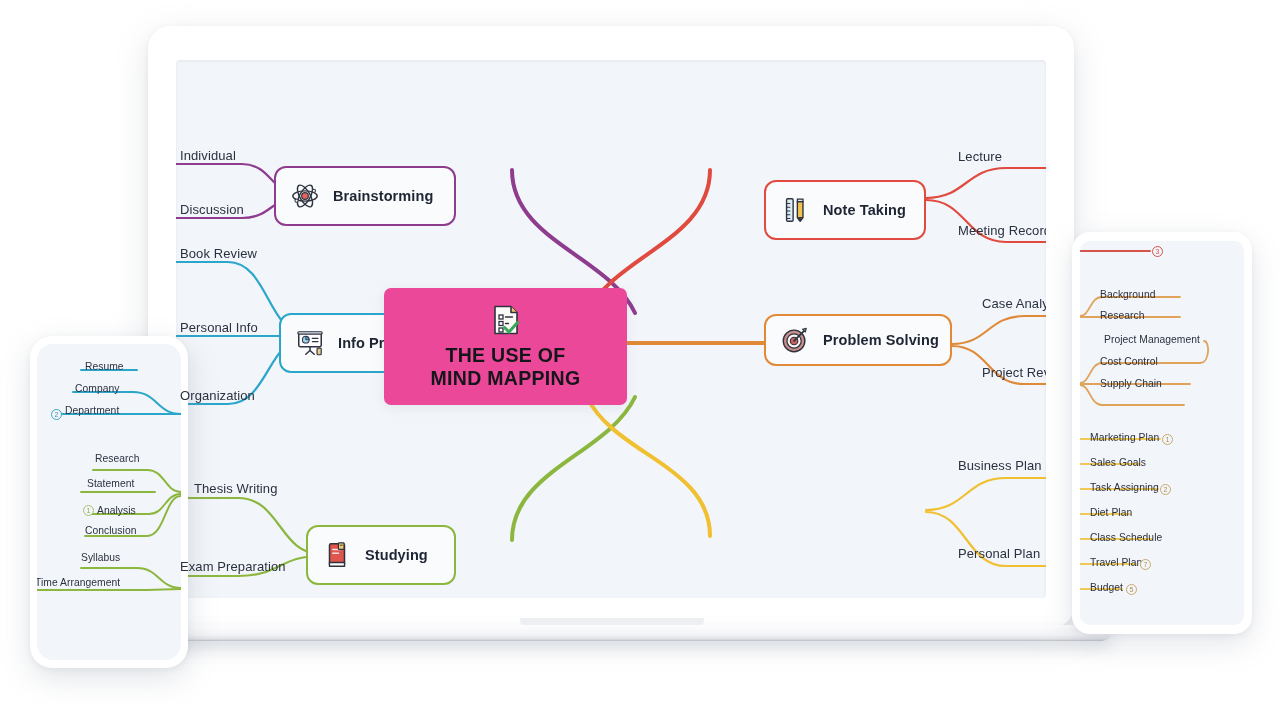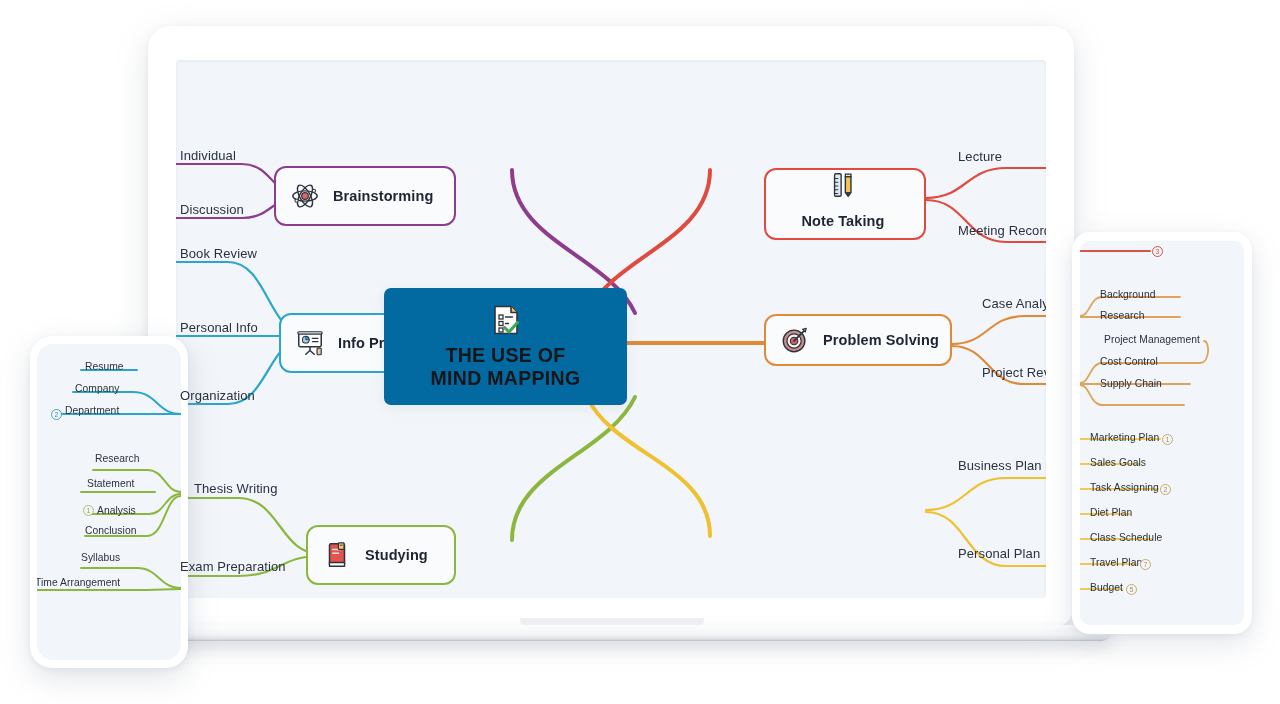--- a/index.html
+++ b/index.html
@@ -85,21 +85,21 @@
   }
   .node .label {
     font-size: 14.5px; font-weight: 700; color: #1d2433;
     letter-spacing: .1px; white-space: nowrap;
   }
   .node .ico { width: 30px; height: 30px; flex: 0 0 30px; }
 
   #center-node {
     position: absolute;
     left: 487px; top: 287px; width: 243px; height: 117px;
-    background: #0369a1; border-radius: 7px;
+    background: #ec4899; border-radius: 7px;
     display: flex; flex-direction: column;
     align-items: center; justify-content: center; gap: 7px;
     box-shadow: 0 3px 12px rgba(100,115,140,.10);
     z-index: 6;
   }
   #center-node .ctitle {
     font-size: 19.5px; font-weight: 800; color: #15161a;
     letter-spacing: .3px; line-height: 1.18; text-align: center;
   }
 
@@ -219,21 +219,21 @@
           <path d="M8 24h16v4H8z" fill="#fdfcf8" stroke="#2e3340" stroke-width="1.4"></path>
           <path d="M11.5 10h9M11.5 14h6" stroke="#fbe5e2" stroke-width="1.6" stroke-linecap="round"></path>
           <rect x="17.5" y="3" width="6" height="7" rx=".8" fill="#f3c96b" stroke="#2e3340" stroke-width="1.3"></rect>
           <path d="M19 5.5h3" stroke="#2e3340" stroke-width="1"></path>
         </svg>
         <span class="label">Studying</span>
       </div>
       <div class="sublabel" style="left:18px; top:421px;">Thesis Writing</div>
       <div class="sublabel" style="left:4px; top:499px;">Exam Preparation</div>
 
-      <div class="node" style="left:588px; top:108px; width:162px; height:72px; border-color:#e04a3f;flex-direction:column;">
+      <div class="node" style="left:588px; top:120px; width:162px; height:60px; border-color:#e04a3f;">
         <svg class="ico" viewBox="0 0 32 32">
           <rect x="7" y="4" width="7" height="24" rx="1.3" fill="#dcecf4" stroke="#2e3340" stroke-width="1.5"></rect>
           <path d="M7 9h3.5M7 13h3.5M7 17h3.5M7 21h3.5M7 25h3.5" stroke="#2e3340" stroke-width="1.1" stroke-linecap="round"></path>
           <path d="M18.5 7h6v17l-3 4-3-4z" fill="#f0c44f" stroke="#2e3340" stroke-width="1.5" stroke-linejoin="round"></path>
           <path d="M18.5 4.5h6V7h-6z" fill="#dfe6ee" stroke="#2e3340" stroke-width="1.3"></path>
           <path d="M20 24h3l-1.5 3z" fill="#b8554a" stroke="#2e3340" stroke-width="1.1"></path>
         </svg>
         <span class="label">Note Taking</span>
       </div>
       <div class="sublabel" style="left:782px; top:89px;">Lecture</div>

